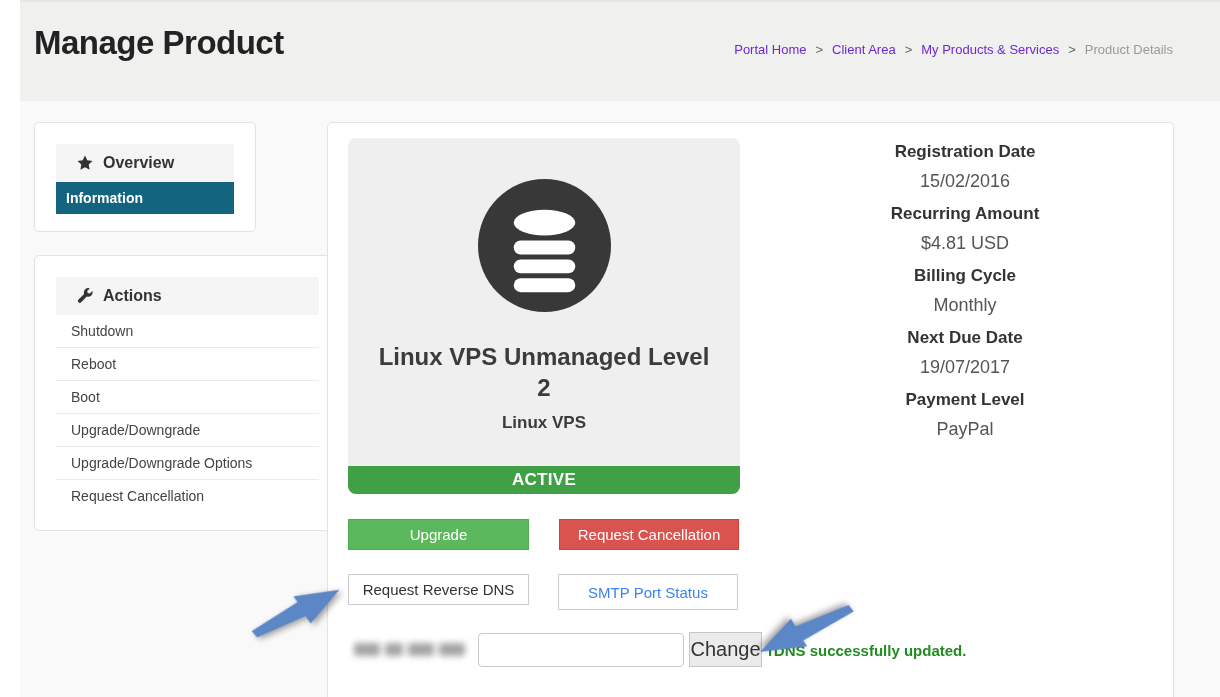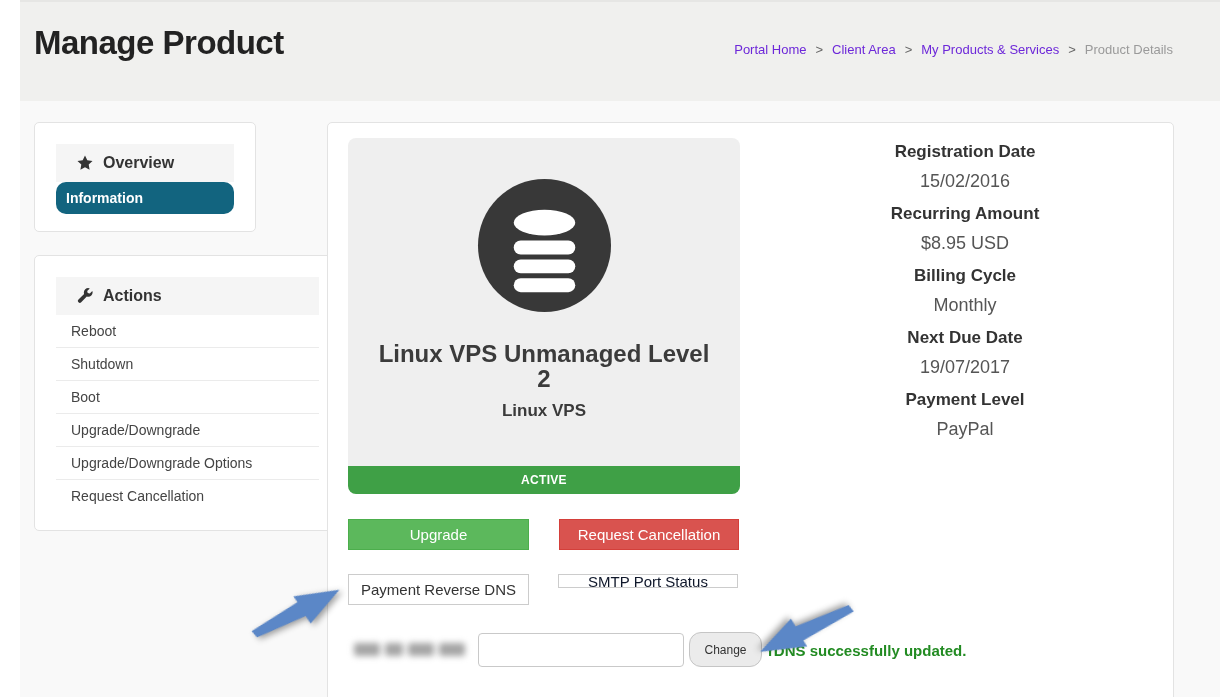--- a/index.html
+++ b/index.html
@@ -13,49 +13,49 @@
   .breadcrumb a { color:#6d28d9; text-decoration:none; cursor:pointer; }
   .breadcrumb .sep { color:#666; margin:0 9px; }
   .breadcrumb .current { color:#9a9a9a; }
 
   
   .panel { position:absolute; background:#fff; border:1px solid #e3e3e3; border-radius:5px; }
   .panel-overview { left:14px; top:122px; width:222px; height:110px; }
   .panel-actions  { left:14px; top:255px; width:307px; height:276px; }
   .panel-head { margin:21px 21px 0; height:38px; background:#f5f5f5; display:flex; align-items:center; padding-left:21px; font-size:16px; font-weight:bold; color:#333; }
   .panel-head .icn { margin-right:10px; display:inline-flex; }
-  .info-item { margin:0 21px; height:32px; background:#12647f; color:#fff; display:flex; align-items:center; padding-left:10px; font-size:14px; font-weight:bold; cursor:pointer;border-radius:10px; }
+  .info-item { margin:0 21px; height:32px; background:#12647f; color:#fff; display:flex; align-items:center; padding-left:10px; font-size:14px; font-weight:bold; cursor:pointer; }
   .actions-list { list-style:none; margin:0 21px; }
   .actions-list li { padding:8px 0 8px 15px; font-size:14px; color:#444; border-bottom:1px solid #ebebeb; cursor:pointer; }
   .actions-list li:last-child { border-bottom:none; }
 
   
   .panel-main { left:307px; top:122px; width:847px; height:640px; }
 
   .product-card { position:absolute; left:20px; top:15px; width:392px; }
   .card-body { height:328px; background:#efefef; border-radius:8px 8px 0 0; text-align:center; padding-top:40px; }
   .db-badge svg { display:block; margin:0 auto; }
-  .card-title { margin-top:28px; font-size:24px; font-weight:bold; color:#3b3b3b; line-height:25px; padding:0 28px; }
+  .card-title { margin-top:28px; font-size:24px; font-weight:bold; color:#3b3b3b; line-height:31px; padding:0 28px; }
   .card-sub { margin-top:10px; font-size:17px; font-weight:bold; color:#3b3b3b; }
-  .status-bar { height:28px; background:#3fa046; border-radius:0 0 8px 8px; color:#fff; font-size:12px; font-weight:bold; display:flex; align-items:center; justify-content:center; letter-spacing:.3px; }
+  .status-bar { height:28px; background:#3fa046; border-radius:0 0 8px 8px; color:#fff; font-size:17px; font-weight:bold; display:flex; align-items:center; justify-content:center; letter-spacing:.3px; }
 
   .details { position:absolute; left:437px; top:18px; width:400px; text-align:center; }
   .d-label { font-size:17px; font-weight:bold; color:#333; line-height:22px; margin-bottom:9px; }
   .d-value { font-size:18px; color:#555; line-height:18px; margin-bottom:13px; }
 
   .btn { position:absolute; border-radius:0; font-size:15px; display:flex; align-items:center; justify-content:center; cursor:pointer; }
   .btn-upgrade { left:20px;  top:396px; width:181px; height:31px; background:#5cb85c; border:1px solid #4cae4c; color:#fff; }
   .btn-cancel  { left:231px; top:396px; width:180px; height:31px; background:#d9534f; border:1px solid #d43f3a; color:#fff; }
   .btn-rdns    { left:20px;  top:451px; width:181px; height:31px; background:#fff; border:1px solid #cccccc; color:#333; }
-  .btn-smtp    { left:230px; top:451px; width:180px; height:14px; background:#fff; border:1px solid #cccccc; color:#0f172a; }
+  .btn-smtp    { left:230px; top:451px; width:180px; height:36px; background:#fff; border:1px solid #cccccc; color:#3b82f6; }
 
   .redacted-ip { position:absolute; left:26px; top:520px; display:flex; gap:5px; filter:blur(3px); }
   .redacted-ip i { display:block; height:13px; background:#8f8f8f; border-radius:2px; opacity:.8; }
   .rdns-input { position:absolute; left:150px; top:510px; width:206px; height:34px; border:1px solid #c9c9c9; border-radius:4px; padding:0 8px; font-size:14px; color:#333; background:#fff; }
-  .btn-change { position:absolute; left:361px; top:509px; width:73px; height:35px; background:#ebebeb; border:1px solid #c5c5c5; border-radius:12px; font-size:12px; color:#333; display:flex; align-items:center; justify-content:center; cursor:pointer; }
+  .btn-change { position:absolute; left:361px; top:509px; width:73px; height:35px; background:#ebebeb; border:1px solid #c5c5c5; border-radius:0; font-size:20px; color:#333; display:flex; align-items:center; justify-content:center; cursor:pointer; }
   .rdns-msg { position:absolute; left:440px; top:519px; font-size:15px; font-weight:bold; color:#228b22; white-space:nowrap; }
 
   
   .arrow { position:absolute; z-index:10; }
   .arrow svg { filter:drop-shadow(2px 3px 3px rgba(0,0,0,.38)); display:block; }
   .arrow-1 { left:228px; top:595px; transform:rotate(-27deg); }
   .arrow-2 { left:732px; top:613px; transform:rotate(155deg); }
 </style>
 </head>
 <body>
@@ -84,22 +84,22 @@
   <aside class="panel panel-actions">
     <div class="panel-head">
       <span class="icn">
         <svg width="16" height="16" viewBox="0 0 16 16">
             <path fill="#333" d="M15.3 2.9a4.4 4.4 0 0 1-5.5 5.7L4.2 14.2a1.9 1.9 0 1 1-2.7-2.7L7.1 5.9A4.4 4.4 0 0 1 12.8.4L10.2 3l.5 2.1 2.1.5 2.5-2.7z"></path>
           </svg>
       </span>
       <span>Actions</span>
     </div>
     <ul class="actions-list">
+      <li>Shutdown</li>
       <li>Reboot</li>
-      <li>Shutdown</li>
       <li>Boot</li>
       <li>Upgrade/Downgrade</li>
       <li>Upgrade/Downgrade Options</li>
       <li>Request Cancellation</li>
     </ul>
   </aside>
 
   <main class="panel panel-main">
 
     <div class="product-card">
@@ -116,32 +116,32 @@
         <div class="card-title">Linux VPS Unmanaged Level 2</div>
         <div class="card-sub">Linux VPS</div>
       </div>
       <div class="status-bar">ACTIVE</div>
     </div>
 
     <div class="details">
       <div class="d-label">Registration Date</div>
       <div class="d-value">15/02/2016</div>
       <div class="d-label">Recurring Amount</div>
-      <div class="d-value">$8.95 USD</div>
+      <div class="d-value">$4.81 USD</div>
       <div class="d-label">Billing Cycle</div>
       <div class="d-value">Monthly</div>
       <div class="d-label">Next Due Date</div>
       <div class="d-value">19/07/2017</div>
       <div class="d-label">Payment Level</div>
       <div class="d-value">PayPal</div>
     </div>
 
     <div class="btn btn-upgrade">Upgrade</div>
     <div class="btn btn-cancel">Request Cancellation</div>
-    <div class="btn btn-rdns">Payment Reverse DNS</div>
+    <div class="btn btn-rdns">Request Reverse DNS</div>
     <div class="btn btn-smtp">SMTP Port Status</div>
 
     <div class="redacted-ip">
       <i style="width:26px"></i>
         <i style="width:18px"></i>
         <i style="width:26px"></i>
         <i style="width:26px"></i>
     </div>
     <input class="rdns-input" type="text" value="" style="">
     <div class="btn-change">Change</div>

